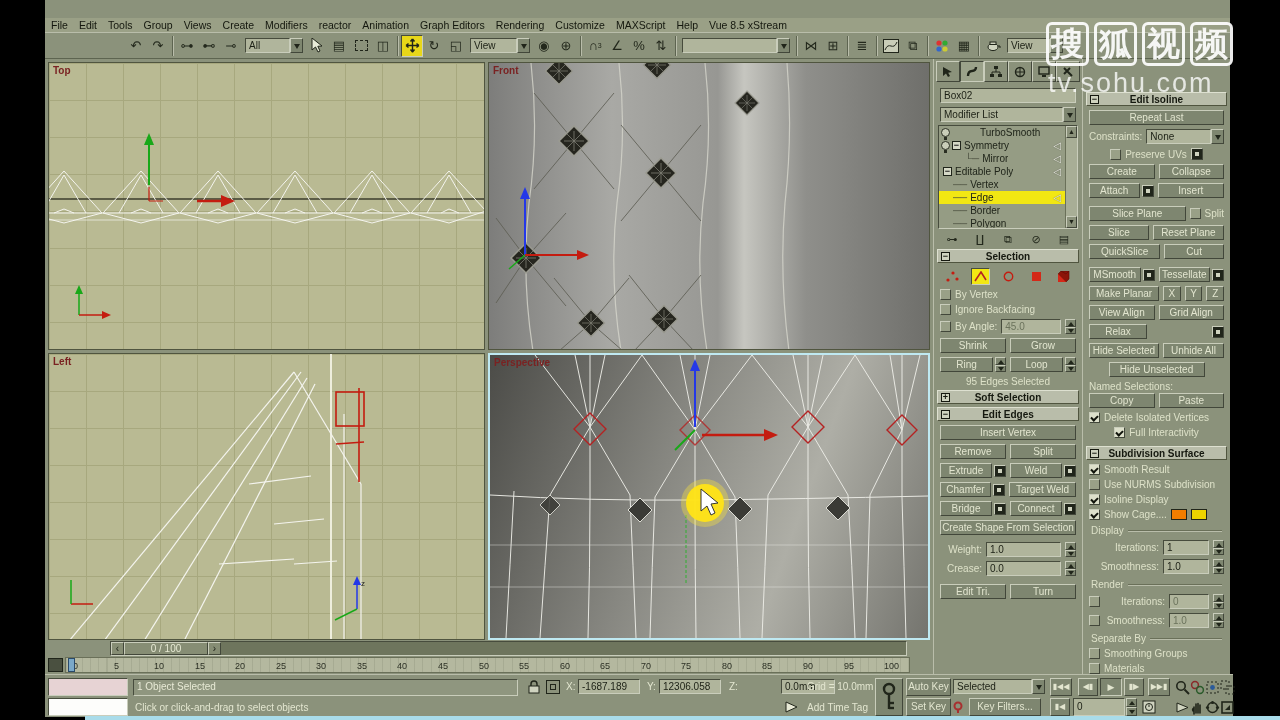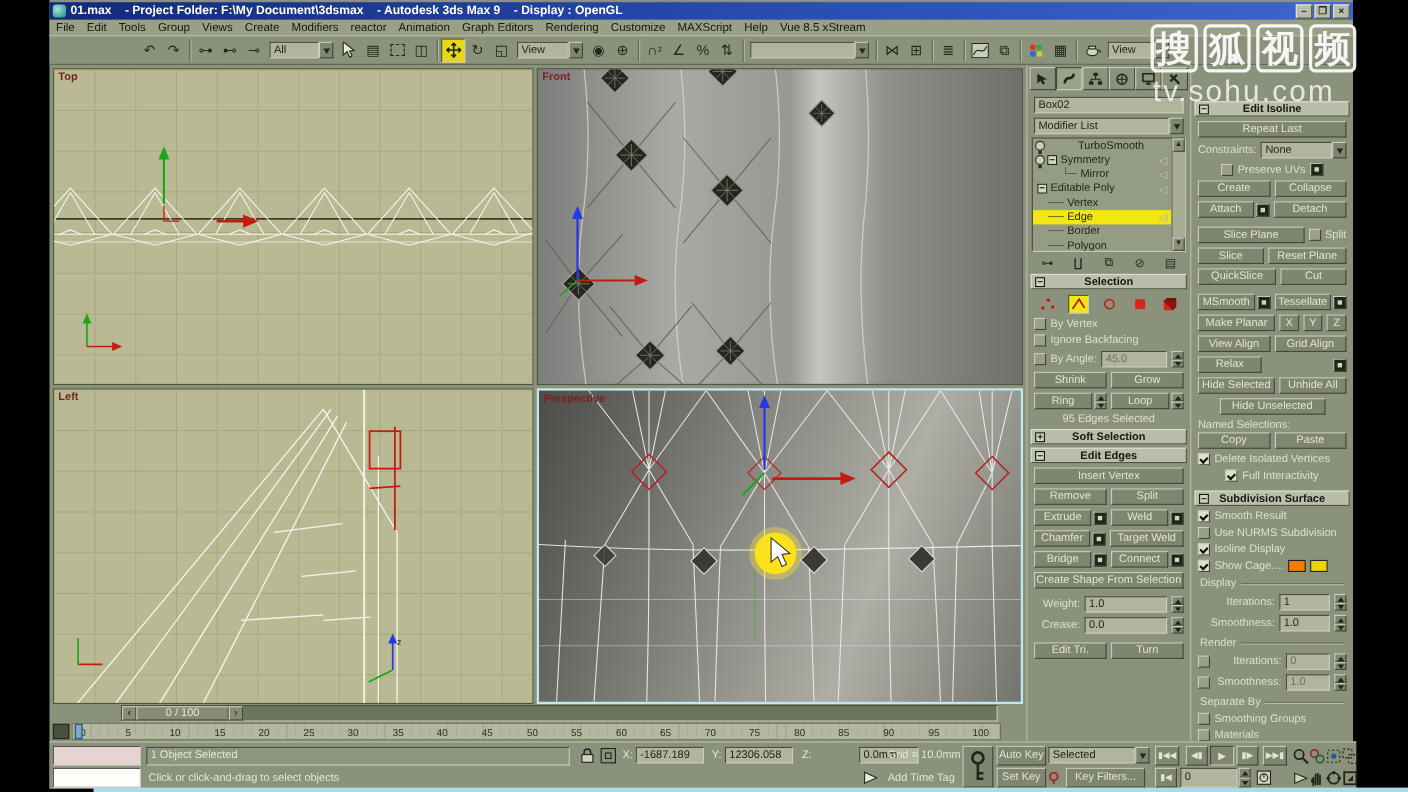--- a/index.html
+++ b/index.html
@@ -80,29 +80,20 @@
 .navi{width:19px;height:18px;display:flex;align-items:center;justify-content:center}
 .bluebar{position:absolute;left:85px;top:716px;width:1195px;height:4px;background:#a9dcea;z-index:50}
 svg{display:block}
 </style>
 </head>
 <body>
 
 <div id="stage">
 <div id="win">
 
-  <div class="titlebar">
-    <div class="appicon"></div>
-    <span style="white-space:pre">01.max    - Project Folder: F:\My Document\3dsmax    - Autodesk 3ds Max 9    - Display : OpenGL</span>
-    <div class="wbtns">
-      <div class="wbtn">–</div>
-      <div class="wbtn">❐</div>
-      <div class="wbtn">×</div>
-    </div>
-  </div>
 
   <div class="menubar">
     <span>File</span>
     <span>Edit</span>
     <span>Tools</span>
     <span>Group</span>
     <span>Views</span>
     <span>Create</span>
     <span>Modifiers</span>
     <span>reactor</span>
@@ -611,21 +602,21 @@
         </div>
     <div class="row">
       <div class="btn" style="flex:1">Create</div>
       <div class="btn" style="flex:1">Collapse</div>
     </div>
     <div class="row">
       <div class="bpair">
             <div class="btn" style="flex:1">Attach</div>
             <span class="sbox"></span>
           </div>
-      <div class="btn" style="flex:1">Detach</div>
+      <div class="btn" style="flex:1">Insert</div>
     </div>
     <div class="row" style="margin-top:8px">
       <div class="btn" style="flex:1.3">Slice Plane</div>
       <span class="chk"></span>
           <span class="lbl">Split</span>
     </div>
     <div class="row">
       <div class="btn" style="flex:1">Slice</div>
       <div class="btn" style="flex:1.2">Reset Plane</div>
     </div>

